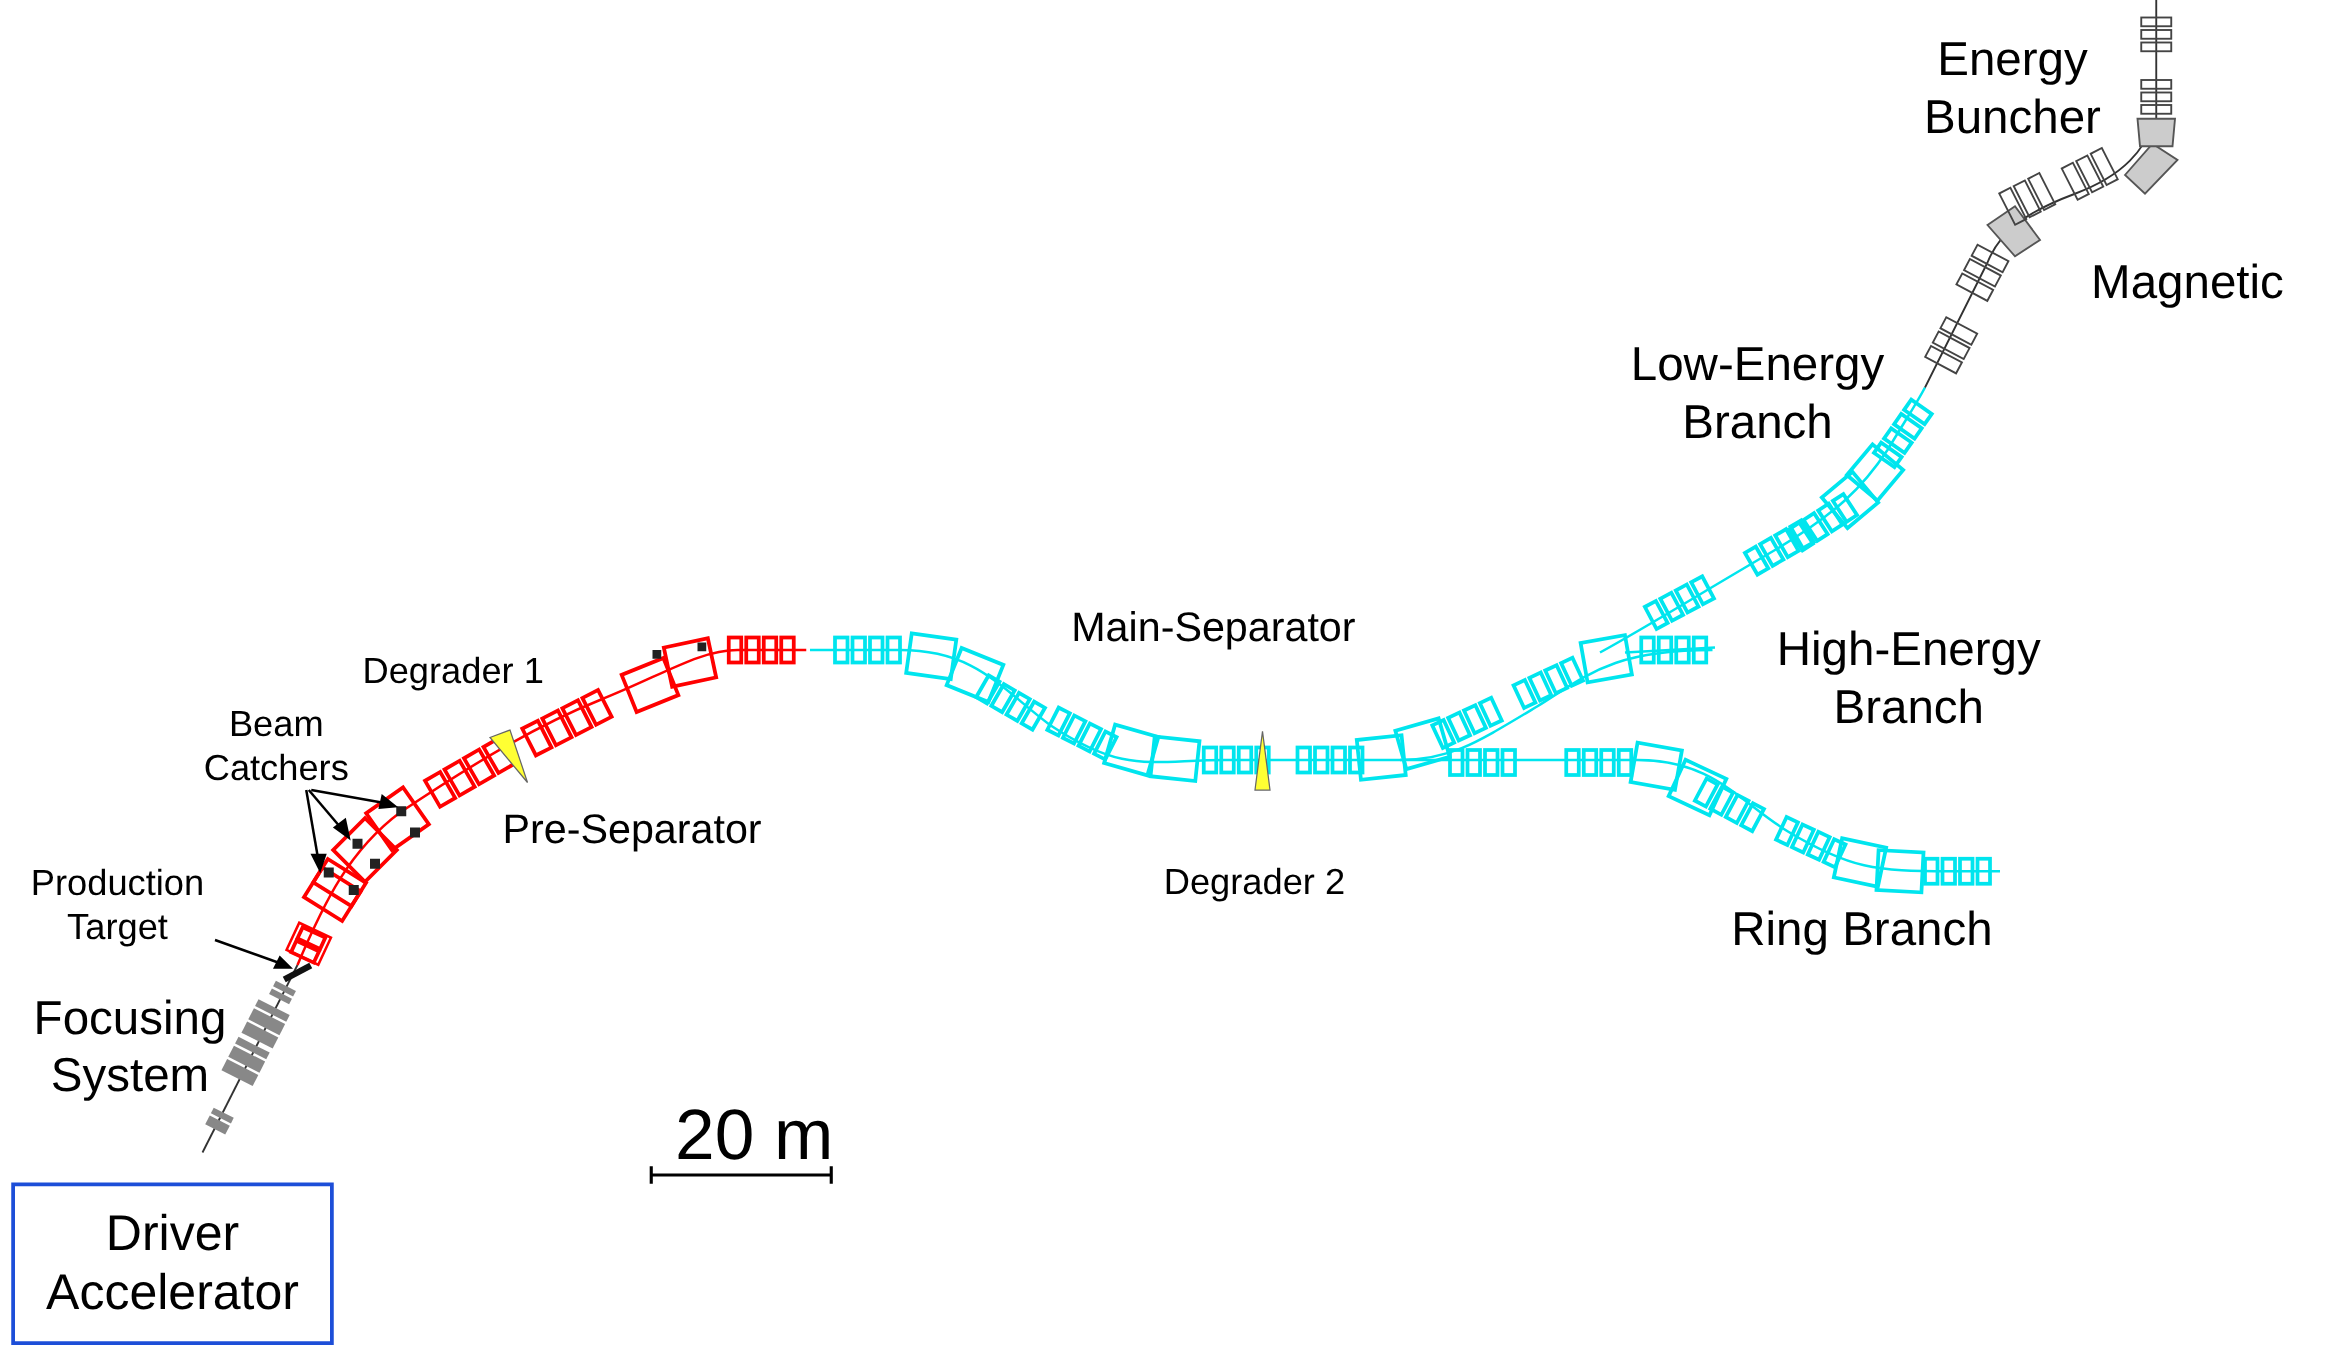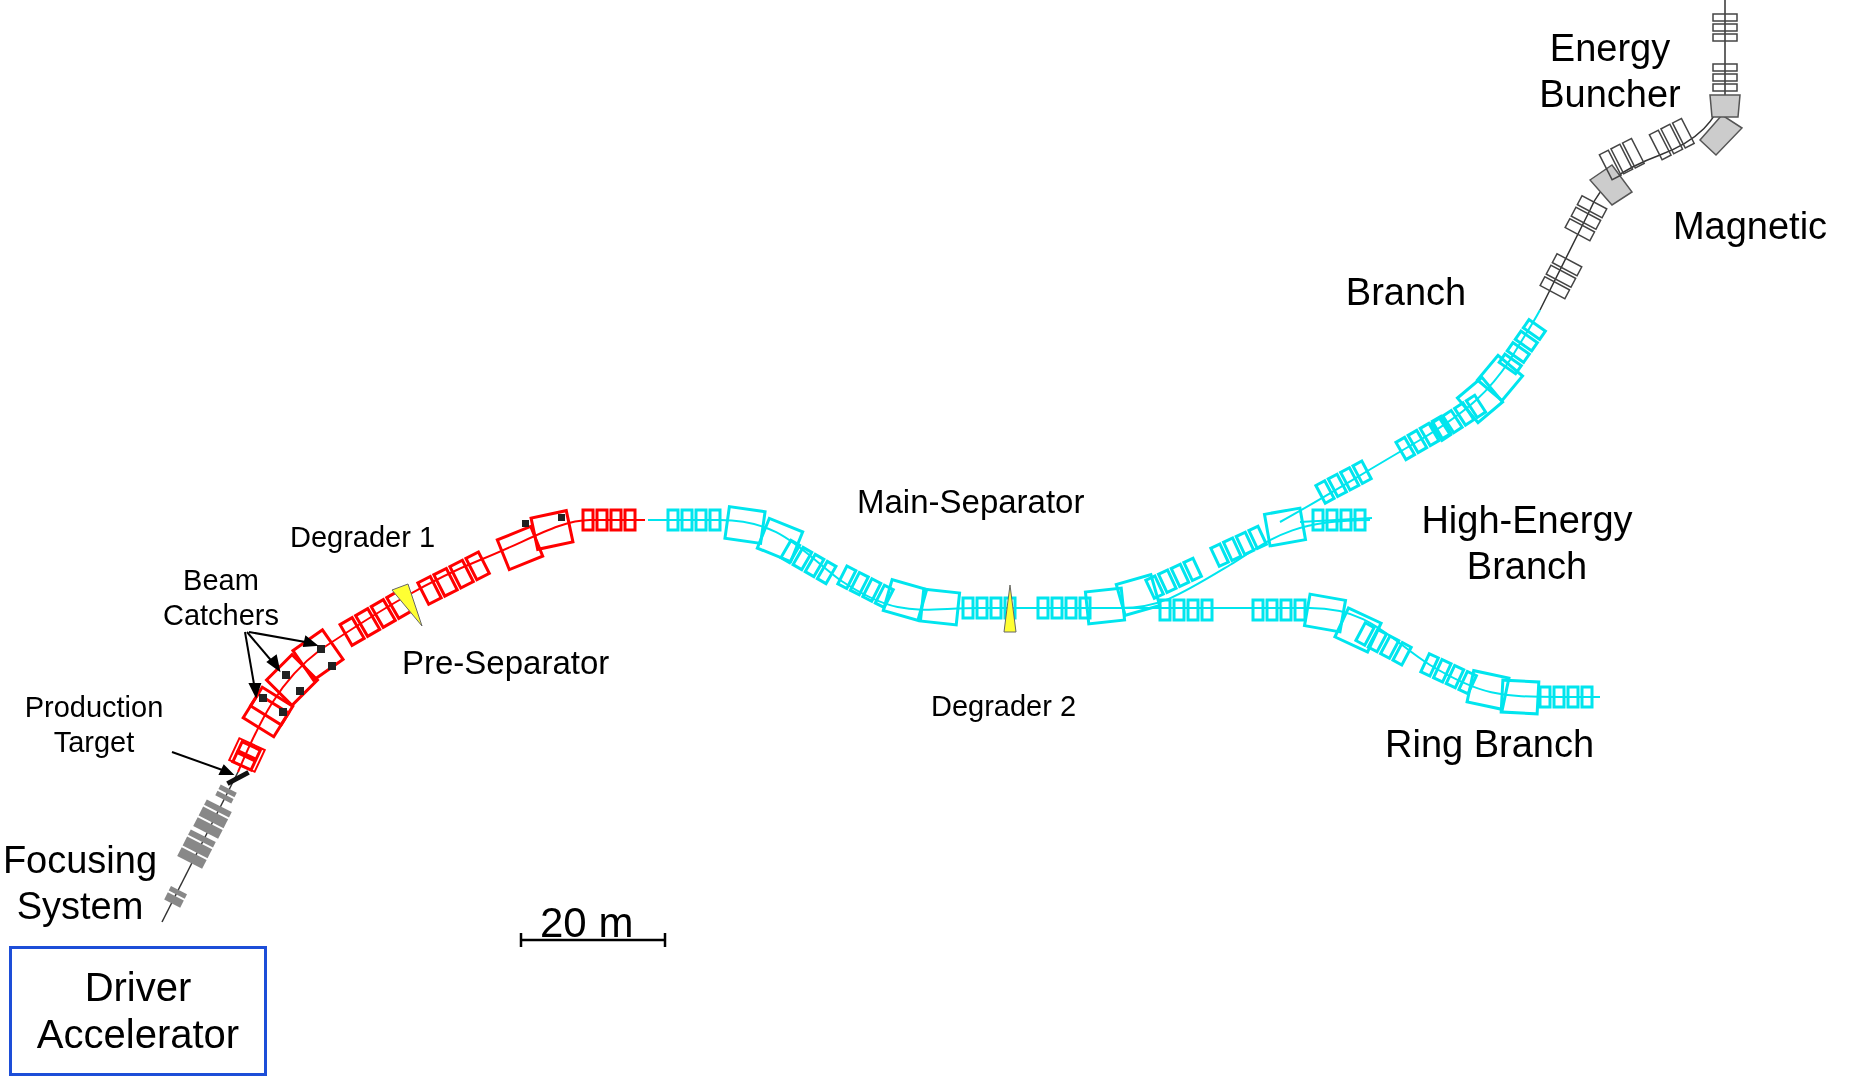--- a/index.html
+++ b/index.html
@@ -4,21 +4,21 @@
 <style>
   html, body { margin:0; padding:0; background:#ffffff; }
   body { width:1872px; height:1080px; overflow:hidden; position:relative; font-family:"Liberation Sans", sans-serif; }
   svg { position:absolute; left:0; top:0; }
   .lbl { position:absolute; color:#000; text-align:center; line-height:1.2; white-space:nowrap; font-family:"Liberation Sans", sans-serif; }
   .lbl span { display:block; }
   .big { font-size:33px;text-align:right; }
   .mid { font-size:38px;text-align:center; }
   .sm { font-size:29px; }
   #driver-box { position:absolute; left:9px; top:946px; width:258px; height:130px; border:3px solid #1d4ed8; box-sizing:border-box; display:flex; flex-direction:column; align-items:center; justify-content:center; font-size:40px; line-height:1.18; }
-  #scale-label { position:absolute; left:540px; top:898px; font-size:42px; }
+  #scale-label { position:absolute; left:540px; top:874px; font-size:57px; }
 </style>
 </head>
 <body>
 
 <svg id="diagram" width="1872" height="1080" viewBox="0 0 1872 1080" xmlns="http://www.w3.org/2000/svg">
 
   <g>
     <line x1="162" y1="922" x2="238" y2="772" stroke="#333" stroke-width="1.5"></line>
     <g transform="translate(174,900) rotate(-63)">
         <rect x="-4" y="-9" width="8" height="18" fill="#888"></rect>
@@ -307,21 +307,21 @@
     <line x1="521" y1="933" x2="521" y2="947"></line>
     <line x1="665" y1="933" x2="665" y2="947"></line>
   </g>
 </svg>
 
 <div id="driver-box">
   <span>Driver</span>
   <span>Accelerator</span>
 </div>
 
-<div class="lbl mid" style="left:0px; top:838px; width:160px;">
+<div class="lbl mid" style="left:0px; top:793px; width:160px;padding-left:24px;">
   <span>Focusing</span>
   <span>System</span>
 </div>
 
 <div class="lbl sm" style="left:12px; top:690px; width:164px;">
   <span>Production</span>
   <span>Target</span>
 </div>
 
 <div class="lbl sm" style="left:158px; top:563px; width:126px;">
@@ -338,20 +338,21 @@
 <div class="lbl sm" style="left:931px; top:654px;margin-top:35px;">Degrader 2</div>
 
 <div class="lbl mid" style="left:1412px; top:498px; width:230px;">
   <span>High-Energy</span>
   <span>Branch</span>
 </div>
 
 <div class="lbl mid" style="left:1385px; top:722px;">Ring Branch</div>
 
 <div class="lbl mid" style="left:1293px; top:270px; width:226px;">
+  <span>Low-Energy</span>
   <span>Branch</span>
 </div>
 
 <div class="lbl mid" style="left:1628px; top:204px; width:244px;">
   <span>Magnetic</span>
 </div>
 
 <div class="lbl mid" style="left:1528px; top:26px; width:164px;">
   <span>Energy</span>
   <span>Buncher</span>

